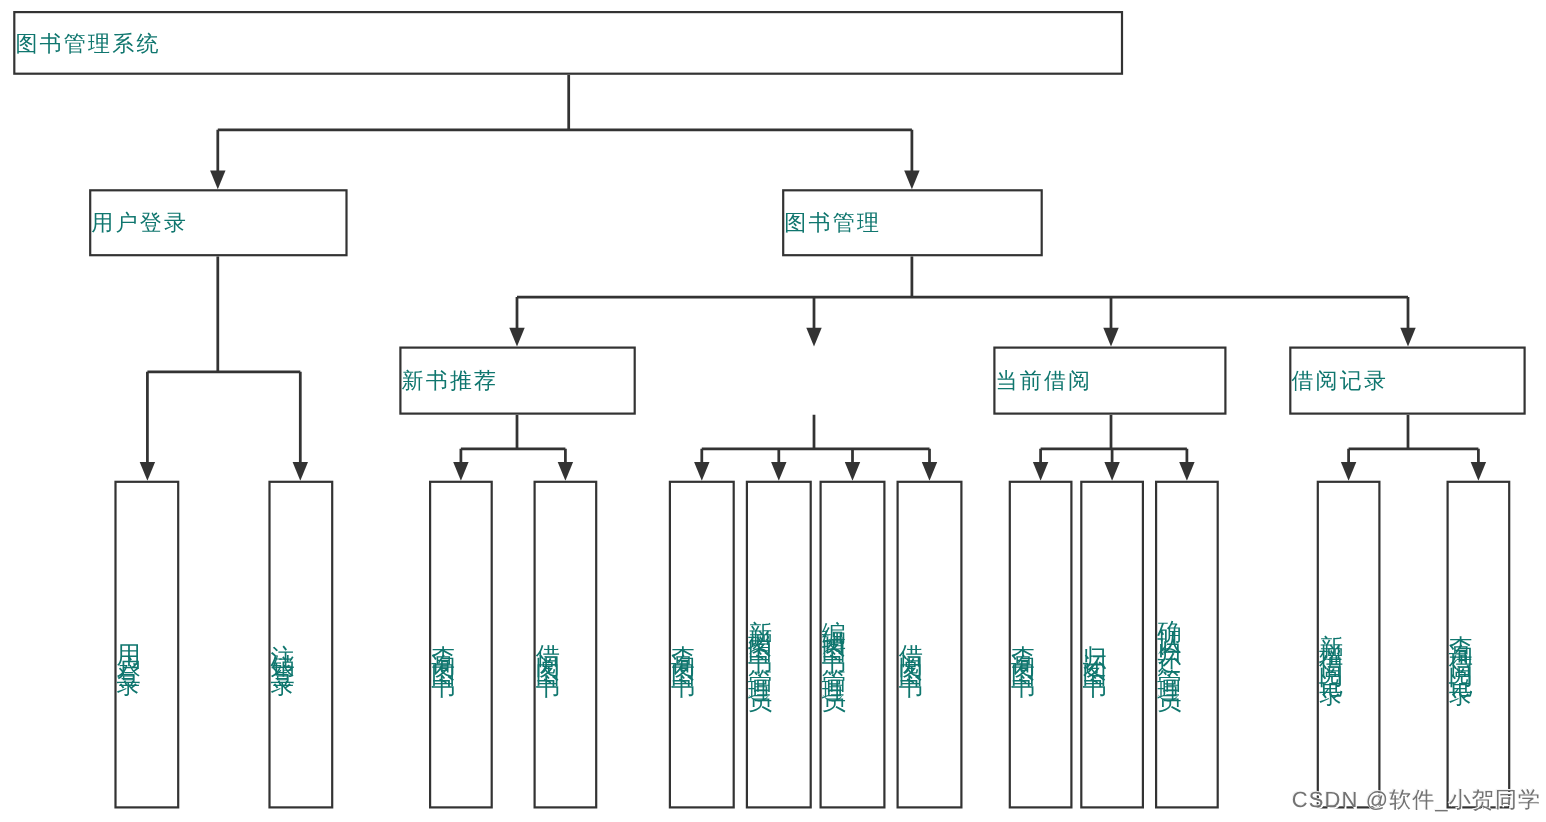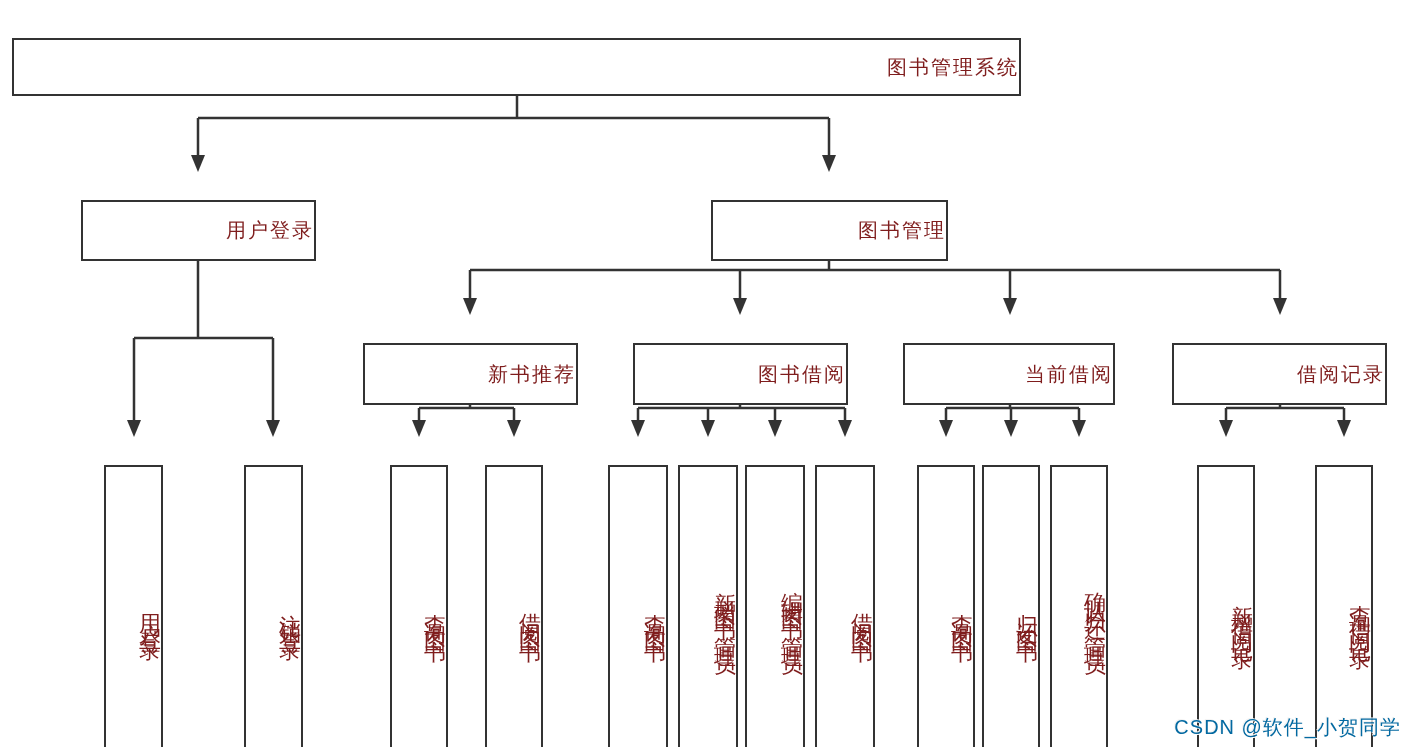--- a/index.html
+++ b/index.html
@@ -9,42 +9,41 @@
     background:#ffffff;
     font-family:"Liberation Sans", sans-serif;
     overflow:hidden;
   }
   .wires{position:absolute;left:0;top:0;width:1405px;height:747px;}
   .node{
     position:absolute;
     box-sizing:border-box;
     background:#ffffff;
     border:2.5px solid #333333;
-    display:flex;align-items:center;justify-content:flex-end;
-    color:#7f1d1d;
-    margin-top:28px;
+    display:flex;align-items:center;justify-content:flex-start;
+    color:#0f766e;
   }
   .node.h .lbl{
     font-size:20px;
     letter-spacing:2px;
     white-space:nowrap;
   }
   .node.v .lbl{
     writing-mode:vertical-rl;
     text-orientation:mixed;
     font-size:22px;
     letter-spacing:9px;
     line-height:1;
   }
   .watermark{
     position:absolute;
     right:4px;bottom:6px;
     font-size:20px;
     letter-spacing:1px;
-    color:#0369a1;
+    color:#737373;
     text-shadow:1px 1px 0 #ffffff, -1px -1px 0 #f2f2f2;
     white-space:nowrap;
   }
 </style>
 </head>
 <body>
 
 <div class="canvas">
 
   <svg class="wires" viewBox="0 0 1405 747" aria-hidden="true">
@@ -86,23 +85,20 @@
 
   <div class="node h" style="left:81px;top:172px;width:235px;height:61px">
     <span class="lbl">用户登录</span>
   </div>
   <div class="node h" style="left:711px;top:172px;width:237px;height:61px">
     <span class="lbl">图书管理</span>
   </div>
 
   <div class="node h" style="left:363px;top:315px;width:215px;height:62px">
     <span class="lbl">新书推荐</span>
-  </div>
-  <div class="node h" style="left:633px;top:315px;width:215px;height:62px">
-    <span class="lbl">图书借阅</span>
   </div>
   <div class="node h" style="left:903px;top:315px;width:212px;height:62px">
     <span class="lbl">当前借阅</span>
   </div>
   <div class="node h" style="left:1172px;top:315px;width:215px;height:62px">
     <span class="lbl">借阅记录</span>
   </div>
 
   <div class="node v" style="left:104px;top:437px;width:59px;height:298px">
     <span class="lbl">用户登录</span>

